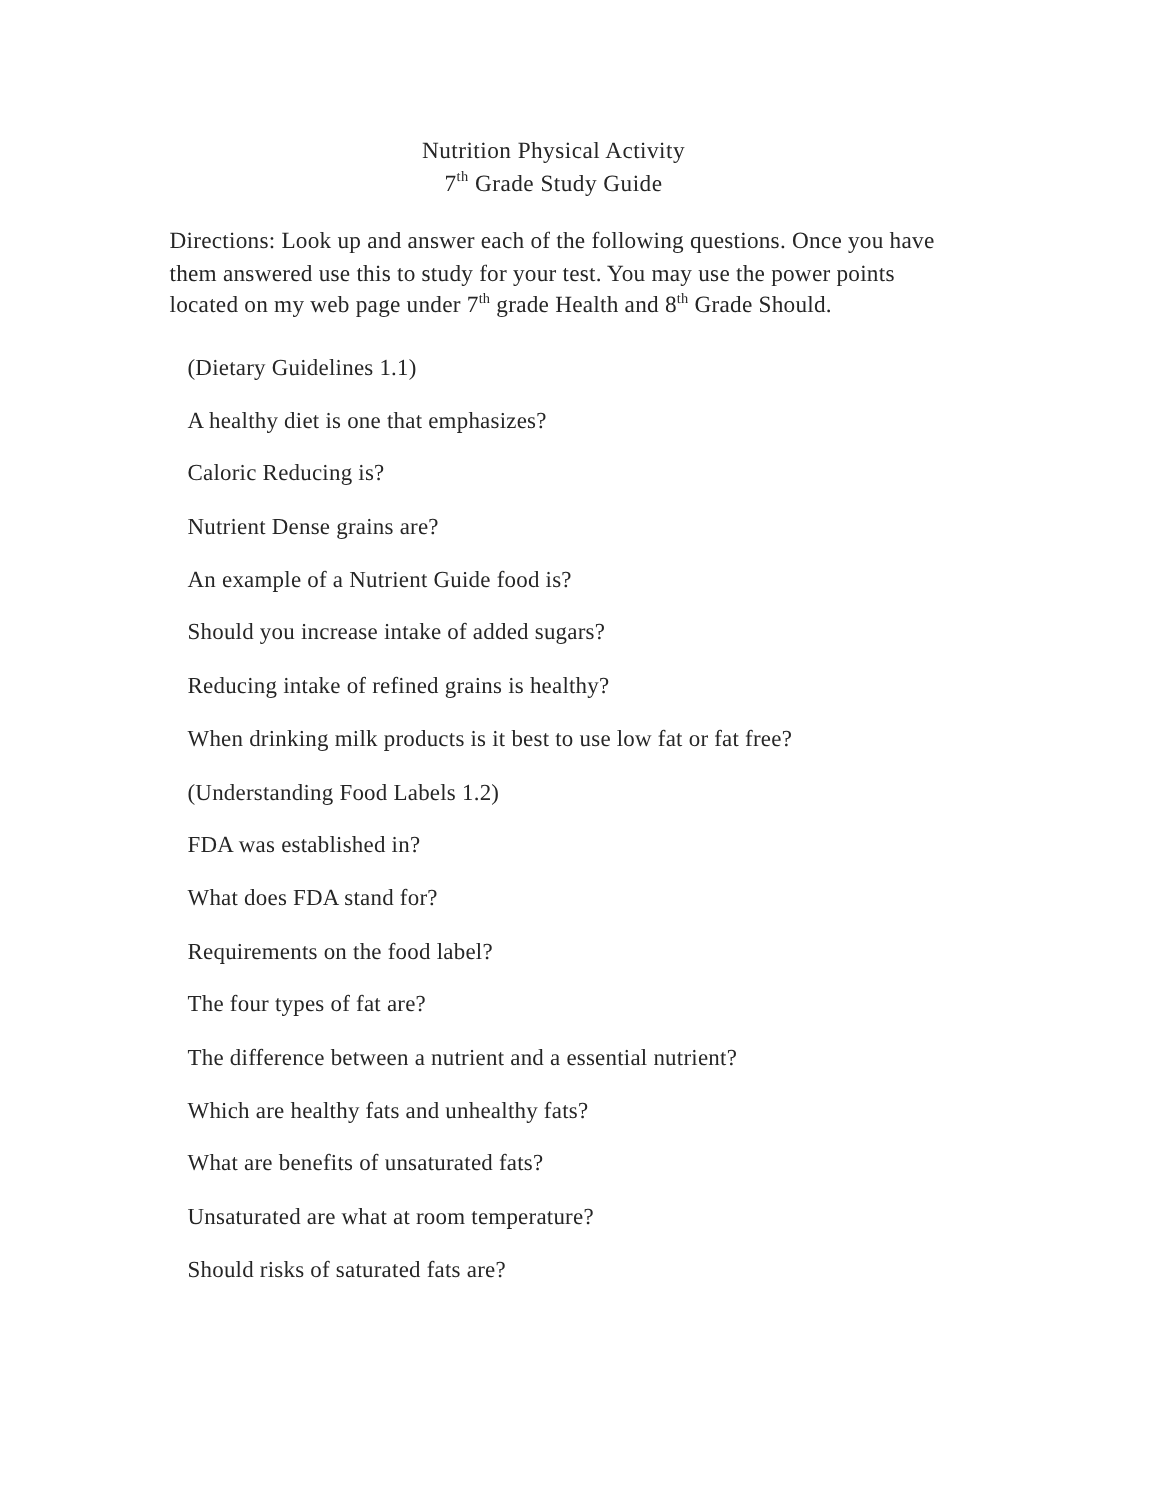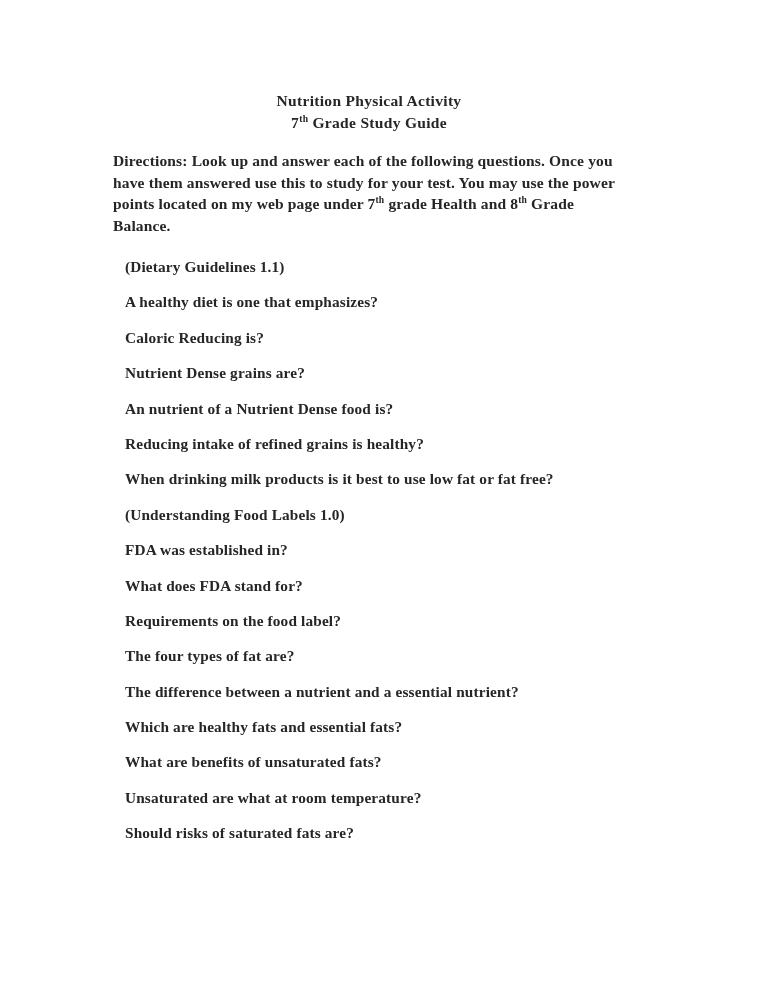--- a/index.html
+++ b/index.html
@@ -14,21 +14,20 @@
     color: #262626;
     overflow: hidden;
   }
   .page {
     position: relative;
     width: 768px;
     height: 994px;
     background: #ffffff;
     box-sizing: border-box;
     padding: 90px 143px 0 113px;
-    font-weight: bold;
   }
   .doc-title {
     text-align: center;
     font-size: 15.5px;
     line-height: 21.5px;
     margin: 0;
     letter-spacing: 0.02em;
   }
   .doc-title .line {
     display: block;
@@ -66,35 +65,36 @@
 </head>
 <body>
 
 <div class="page">
 
   <div class="doc-title">
     <span class="line">Nutrition Physical Activity</span>
     <span class="line"><span>7</span><sup>th</sup><span> Grade Study Guide</span></span>
   </div>
 
-  <p class="directions"><span>Directions:  Look up and answer each of the following questions.  Once you have them answered use this to study for your test.  You may use the power points located on my web page under 7</span><sup>th</sup><span> grade Health and 8</span><sup>th</sup><span> Grade Balance.</span></p>
+  <p class="directions"><span>Directions:  Look up and answer each of the following questions.  Once you have them answered use this to study for your test.  You may use the power points located on my web page under 7</span><sup>th</sup><span> grade Health and 8</span><sup>th</sup><span> Grade Should.</span></p>
 
   <div class="questions">
     <p class="q-line">(Dietary Guidelines 1.1)</p>
     <p class="q-line">A healthy diet is one that emphasizes?</p>
     <p class="q-line">Caloric Reducing is?</p>
     <p class="q-line">Nutrient Dense grains are?</p>
-    <p class="q-line">An nutrient of a Nutrient Dense food is?</p>
+    <p class="q-line">An example of a Nutrient Guide food is?</p>
+    <p class="q-line">Should you increase intake of added sugars?</p>
     <p class="q-line">Reducing intake of refined grains is healthy?</p>
     <p class="q-line">When drinking milk products is it best to use low fat or fat free?</p>
-    <p class="q-line">(Understanding Food Labels 1.0)</p>
+    <p class="q-line">(Understanding Food Labels 1.2)</p>
     <p class="q-line">FDA was established in?</p>
     <p class="q-line">What does FDA stand for?</p>
     <p class="q-line">Requirements on the food label?</p>
     <p class="q-line">The four types of fat are?</p>
     <p class="q-line">The difference between a nutrient and a essential nutrient?</p>
-    <p class="q-line">Which are healthy fats and essential fats?</p>
+    <p class="q-line">Which are healthy fats and unhealthy fats?</p>
     <p class="q-line">What are benefits of unsaturated fats?</p>
     <p class="q-line">Unsaturated are what at room temperature?</p>
     <p class="q-line">Should risks of saturated fats are?</p>
   </div>
 
 </div>
 
 </body></html>

